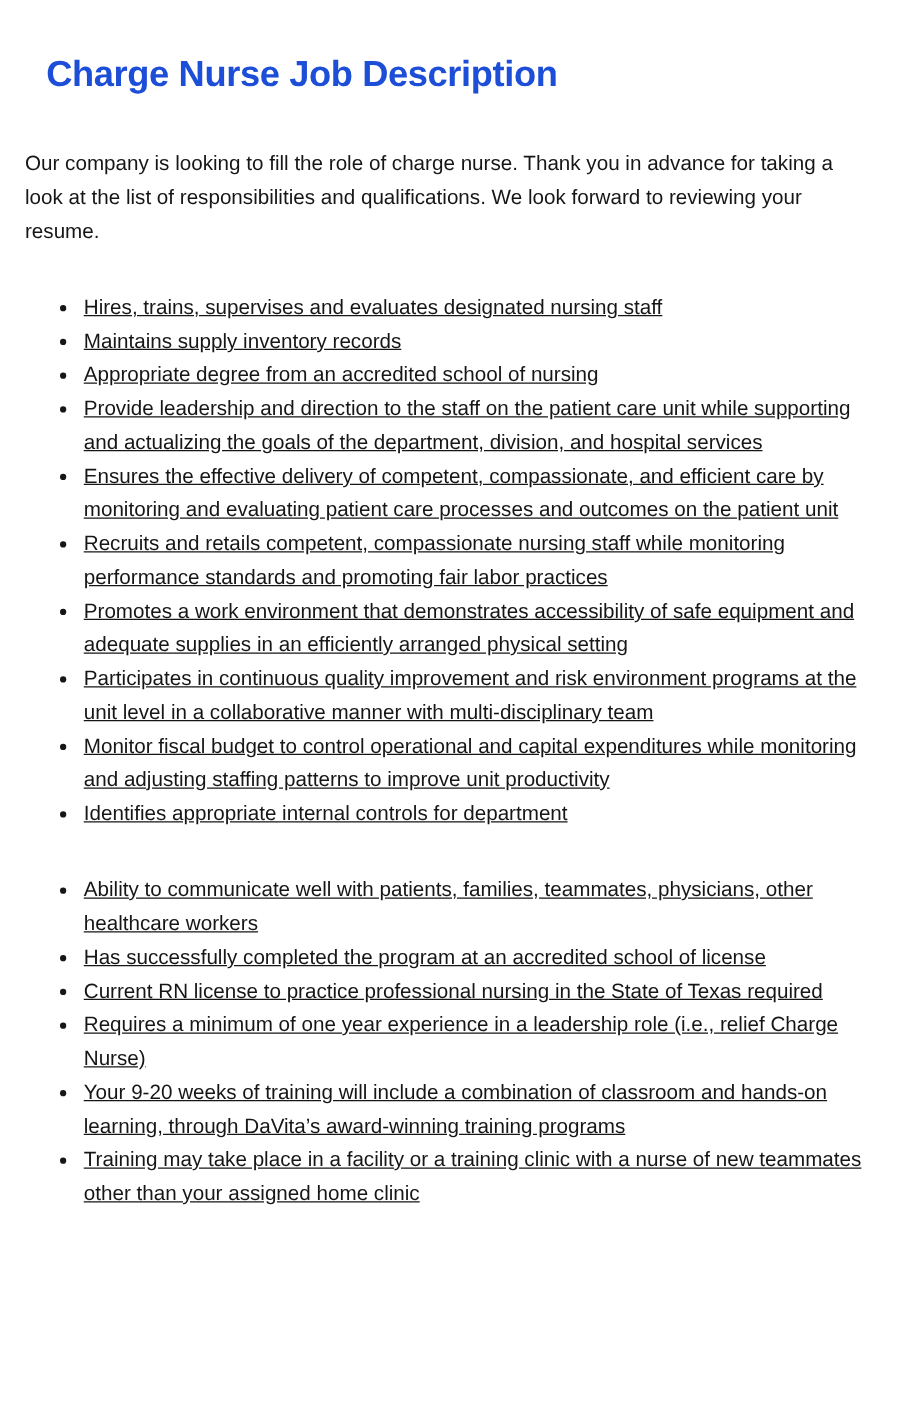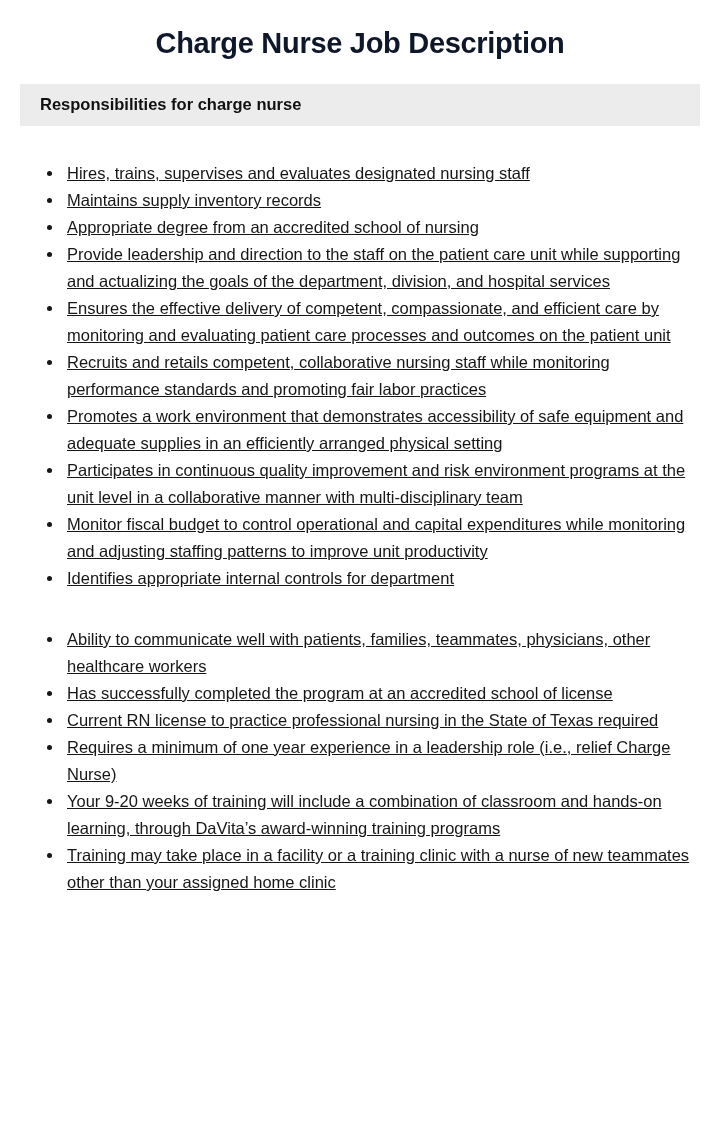--- a/index.html
+++ b/index.html
@@ -15,23 +15,23 @@
   }
   .page {
     width: 720px;
     box-sizing: border-box;
     padding: 0 20px 30px 20px;
   }
   .page-title {
     font-size: 29px;
     line-height: 34px;
     font-weight: 700;
-    text-align: center;
-    color: #0f172a;
-    margin: 0;
+    text-align: left;
+    color: #1d4ed8;
+    margin: 17px;
     padding: 26px 0 24px 0;
     letter-spacing: -0.3px;
   }
   .intro {
     font-size: 16.5px;
     line-height: 27px;
     margin: 0 0 26px 0;
   }
   .section-bar {
     background: #ececec;
@@ -57,30 +57,30 @@
     margin-bottom: 2px;
   }
 </style>
 </head>
 <body>
 
 <main class="page">
 
   <h1 class="page-title">Charge Nurse Job Description</h1>
 
+  <p class="intro">Our company is looking to fill the role of charge nurse. Thank you in advance for taking a look at the list of responsibilities and qualifications. We look forward to reviewing your resume.</p>
 
-  <div class="section-bar">Responsibilities for charge nurse</div>
 
   <ul class="bullet-list">
     <li>Hires, trains, supervises and evaluates designated nursing staff</li>
     <li>Maintains supply inventory records</li>
     <li>Appropriate degree from an accredited school of nursing</li>
     <li>Provide leadership and direction to the staff on the patient care unit while supporting and actualizing the goals of the department, division, and hospital services</li>
     <li>Ensures the effective delivery of competent, compassionate, and efficient care by monitoring and evaluating patient care processes and outcomes on the patient unit</li>
-    <li>Recruits and retails competent, collaborative nursing staff while monitoring performance standards and promoting fair labor practices</li>
+    <li>Recruits and retails competent, compassionate nursing staff while monitoring performance standards and promoting fair labor practices</li>
     <li>Promotes a work environment that demonstrates accessibility of safe equipment and adequate supplies in an efficiently arranged physical setting</li>
     <li>Participates in continuous quality improvement and risk environment programs at the unit level in a collaborative manner with multi-disciplinary team</li>
     <li>Monitor fiscal budget to control operational and capital expenditures while monitoring and adjusting staffing patterns to improve unit productivity</li>
     <li>Identifies appropriate internal controls for department</li>
   </ul>
 
 
   <ul class="bullet-list last">
     <li>Ability to communicate well with patients, families, teammates, physicians, other healthcare workers</li>
     <li>Has successfully completed the program at an accredited school of license</li>

